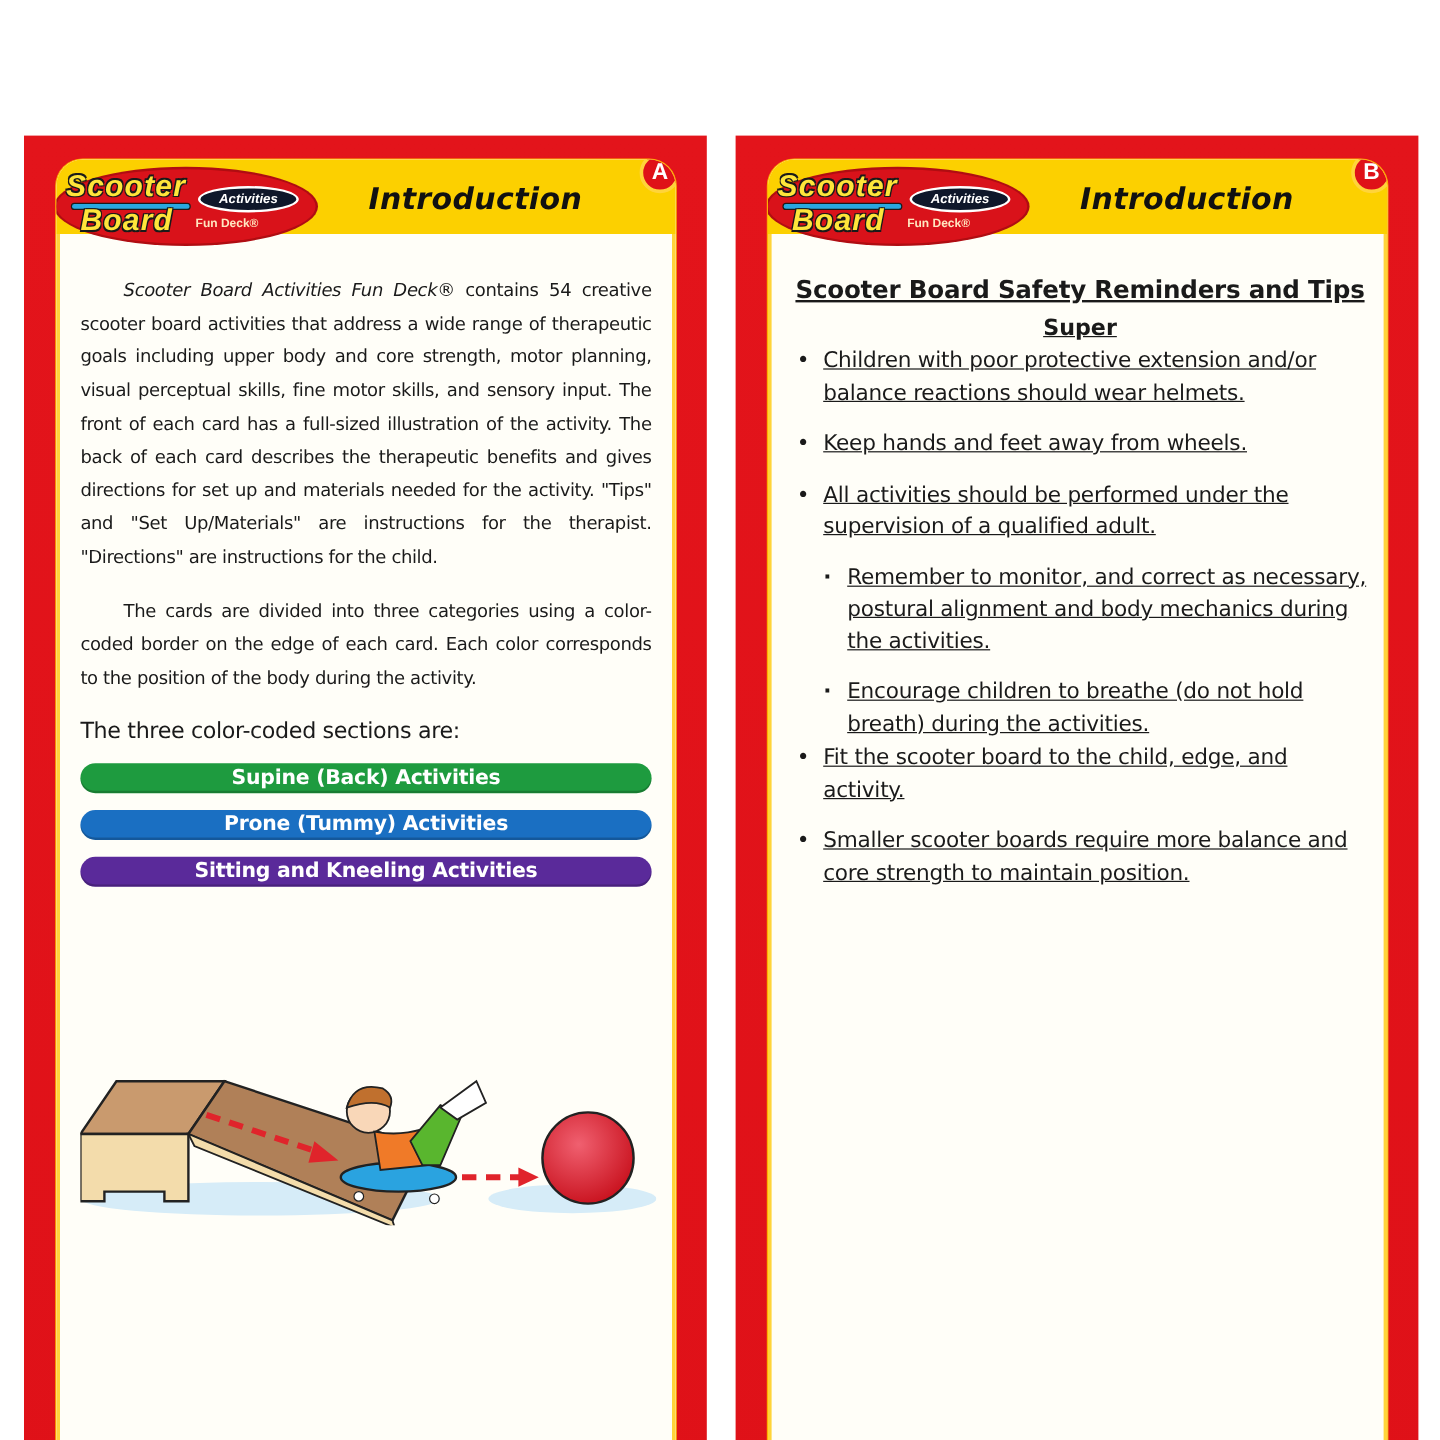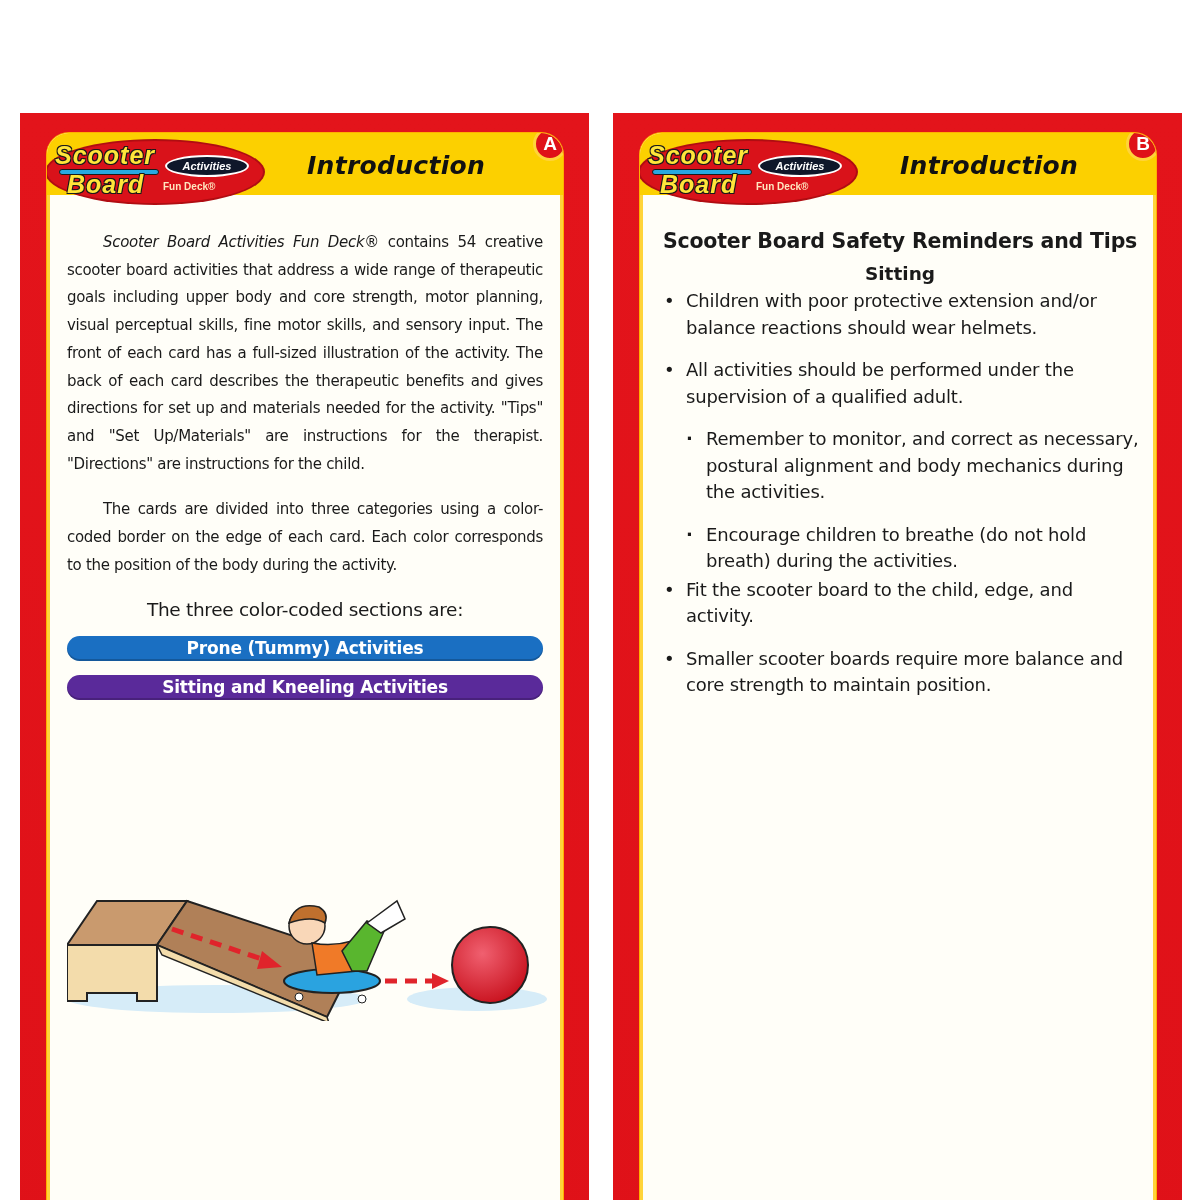--- a/index.html
+++ b/index.html
@@ -68,31 +68,31 @@
   }
 
   
   .a .content { position: absolute; left: 20px; right: 20px; top: 96px; }
   .para {
     font-size: 15px; line-height: 27.7px; text-align: justify; text-indent: 36px;
     font-family: "DejaVu Sans", sans-serif; letter-spacing: -0.3px;
   }
   .para em { font-style: italic; }
   .para + .para { margin-top: 18px; }
-  .sections-label { text-align: center; font-size: 18.5px; margin-top: 20px; letter-spacing: -0.3px; }
+  .sections-label { font-size: 18.5px; margin-top: 20px; letter-spacing: -0.3px; }
   .pill {
     height: 25px; border-radius: 13px; margin-top: 14px; color: #fff; text-align: center;
     font-weight: bold; font-size: 17px; line-height: 24px; letter-spacing: -0.2px;
     box-shadow: inset 0 -2px 0 rgba(0,0,0,0.2);
   }
   .pill:first-of-type { margin-top: 16px; }
   .illustration { position: absolute; left: 20px; top: 748px; width: 480px; height: 140px; }
 
   
-  .b .content { position: absolute; left: 20px; right: 16px; top: 96px; }
+  .b .content { position: absolute; left: 20px; right: 16px; top: 96px; text-decoration: underline; }
   .b h2 { text-align: center; font-size: 20.5px; font-weight: bold; letter-spacing: -0.2px; }
   .b h3 { text-align: center; font-size: 18.5px; font-weight: bold; margin-top: 10px; }
   .b ul { list-style: none; }
   .b li {
     position: relative; padding-left: 26px; font-size: 18px; line-height: 26.5px; letter-spacing: -0.2px;
   }
   .b li::before {
     content: "•"; position: absolute; left: 4px; top: 0; font-size: 18px;
   }
   .b li + li { margin-top: 16px; }
@@ -116,20 +116,21 @@
         <span class="fun">Fun Deck®</span>
       </div>
       <div class="title">Introduction</div>
       <div class="letter">A</div>
     </div>
 
     <div class="content">
       <p class="para"><em>Scooter Board Activities Fun Deck®</em><span> contains 54 creative scooter board activities that address a wide range of therapeutic goals including upper body and core strength, motor planning, visual perceptual skills, fine motor skills, and sensory input. The front of each card has a full-sized illustration of the activity. The back of each card describes the therapeutic benefits and gives directions for set up and materials needed for the activity. "Tips" and "Set Up/Materials" are instructions for the therapist. "Directions" are instructions for the child.</span></p>
       <p class="para">The cards are divided into three categories using a color-coded border on the edge of each card. Each color corresponds to the position of the body during the activity.</p>
       <p class="sections-label">The three color-coded sections are:</p>
+      <div class="pill" style="background:#1e9b3f;">Supine (Back) Activities</div>
       <div class="pill" style="background:#1a6fc2;">Prone (Tummy) Activities</div>
       <div class="pill" style="background:#5a2a9a;">Sitting and Kneeling Activities</div>
     </div>
 
     <svg class="illustration" viewBox="0 0 480 140">
       <ellipse cx="150" cy="118" rx="150" ry="14" fill="#d6ecf8"></ellipse>
       <ellipse cx="410" cy="118" rx="70" ry="12" fill="#d6ecf8"></ellipse>
 
       <polygon points="0,64 30,20 120,20 90,64" fill="#c99a6e" stroke="#222" stroke-width="2"></polygon>
       <polygon points="0,64 90,64 90,120 70,120 70,112 20,112 20,120 0,120" fill="#f3dcab" stroke="#222" stroke-width="2"></polygon>
@@ -175,23 +176,24 @@
         <span class="w2">Board</span>
         <span class="act">Activities</span>
         <span class="fun">Fun Deck®</span>
       </div>
       <div class="title">Introduction</div>
       <div class="letter">B</div>
     </div>
 
     <div class="content">
       <h2>Scooter Board Safety Reminders and Tips</h2>
-      <h3>Sitting</h3>
+      <h3>Super</h3>
       <ul>
         <li style="margin-top:4px;">Children with poor protective extension and/or balance reactions should wear helmets.</li>
+        <li>Keep hands and feet away from wheels.</li>
         <li>All activities should be performed under the supervision of a qualified adult.</li>
       </ul>
       <ul class="sub">
         <li>Remember to monitor, and correct as necessary, postural alignment and body mechanics during the activities.</li>
         <li>Encourage children to breathe (do not hold breath) during the activities.</li>
       </ul>
       <ul>
         <li style="margin-top:2px;">Fit the scooter board to the child, edge, and activity.</li>
         <li>Smaller scooter boards require more balance and core strength to maintain position.</li>
       </ul>

